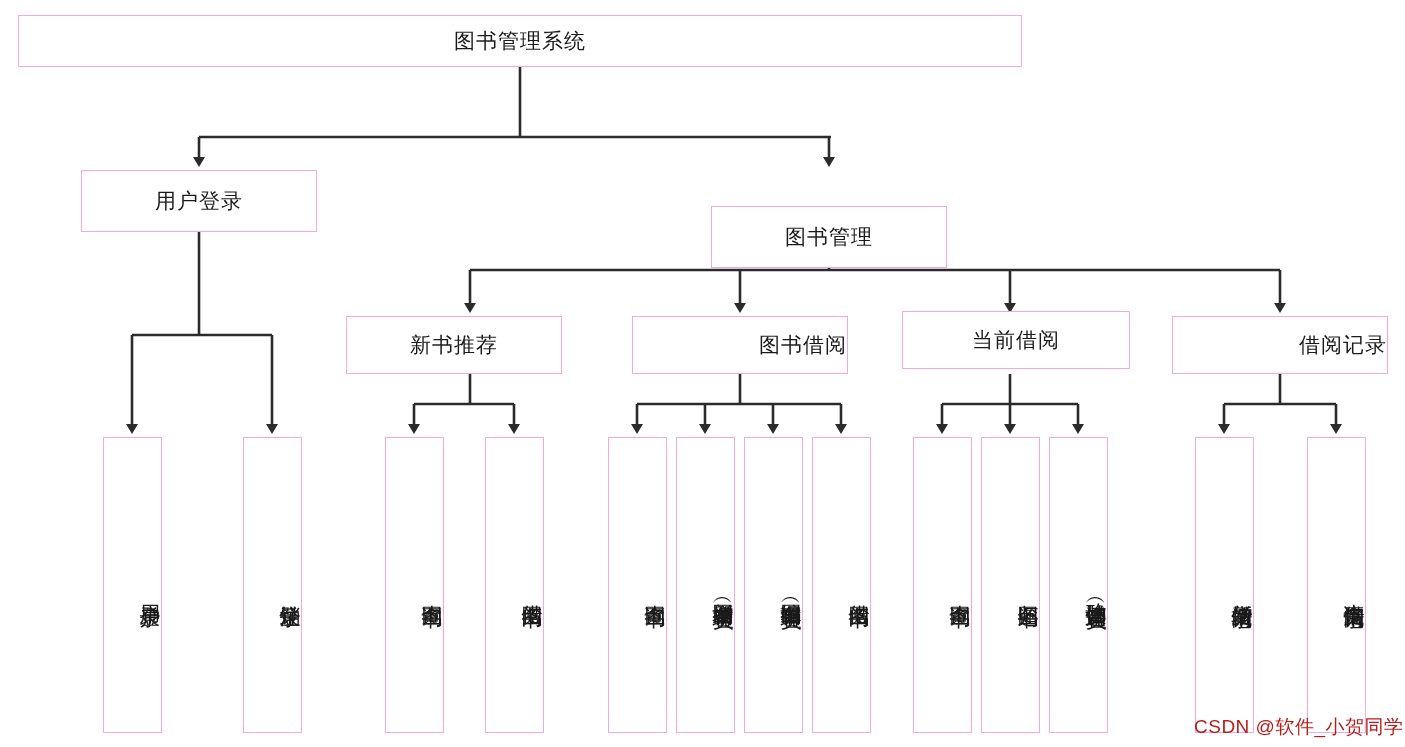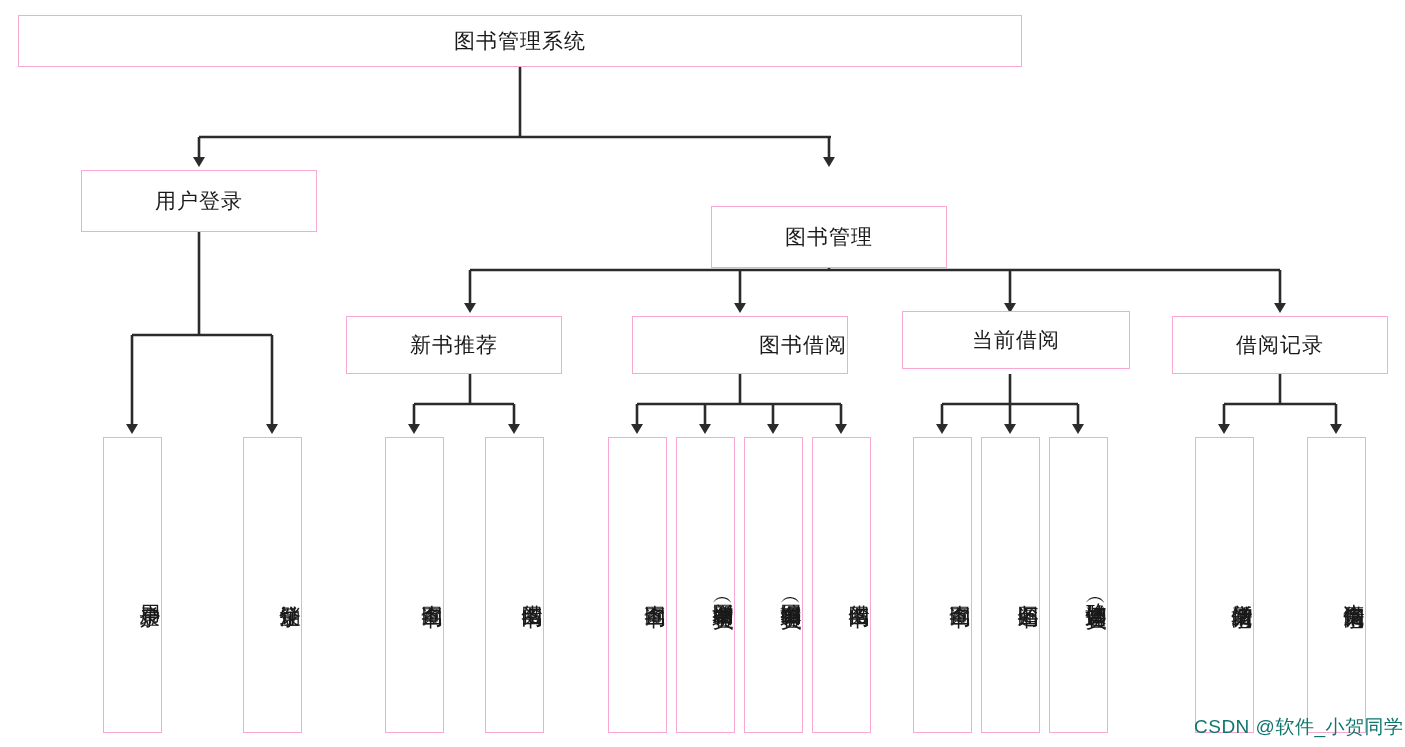--- a/index.html
+++ b/index.html
@@ -52,21 +52,21 @@
     white-space: nowrap;
   }
   .node.v .vlabel {
     writing-mode: vertical-rl;
     text-orientation: upright;
     display: block;
   }
   .watermark {
     position: absolute;
     font-size: 19px;
-    color: #0f766e;
+    color: #b91c1c;
     white-space: nowrap;
     letter-spacing: 0.5px;
   }
 </style>
 </head>
 <body>
 
 <div id="canvas">
 
   <svg id="wires" viewBox="0 0 1405 747" xmlns="http://www.w3.org/2000/svg">
@@ -132,21 +132,21 @@
 
   <div class="node h" style="left:346px; top:316px; width:216px; height:58px;">
     <span>新书推荐</span>
   </div>
   <div class="node h" style="left:632px; top:316px; width:216px; height:58px;justify-content:flex-end;">
     <span>图书借阅</span>
   </div>
   <div class="node h" style="left:902px; top:304px; width:228px; height:58px;margin-top:7px;">
     <span>当前借阅</span>
   </div>
-  <div class="node h" style="left:1172px; top:316px; width:216px; height:58px;">
+  <div class="node h" style="left:1172px; top:316px; width:216px; height:58px;justify-content:flex-end;">
     <span>借阅记录</span>
   </div>
 
   <div class="node v" style="left:103px; top:437px; width:59px; height:296px;">
     <span class="vlabel">用户登录</span>
   </div>
   <div class="node v" style="left:243px; top:437px; width:59px; height:296px;">
     <span class="vlabel">注销登录</span>
   </div>
 

